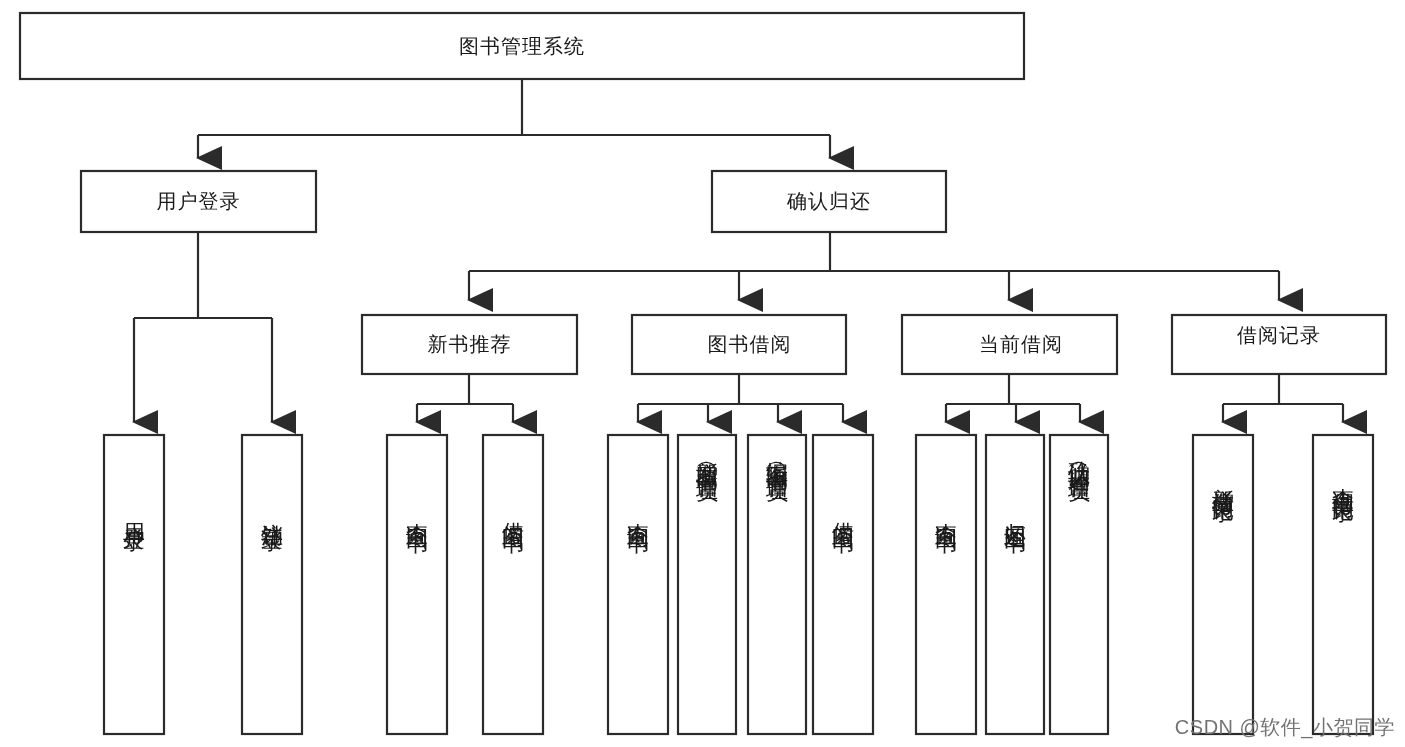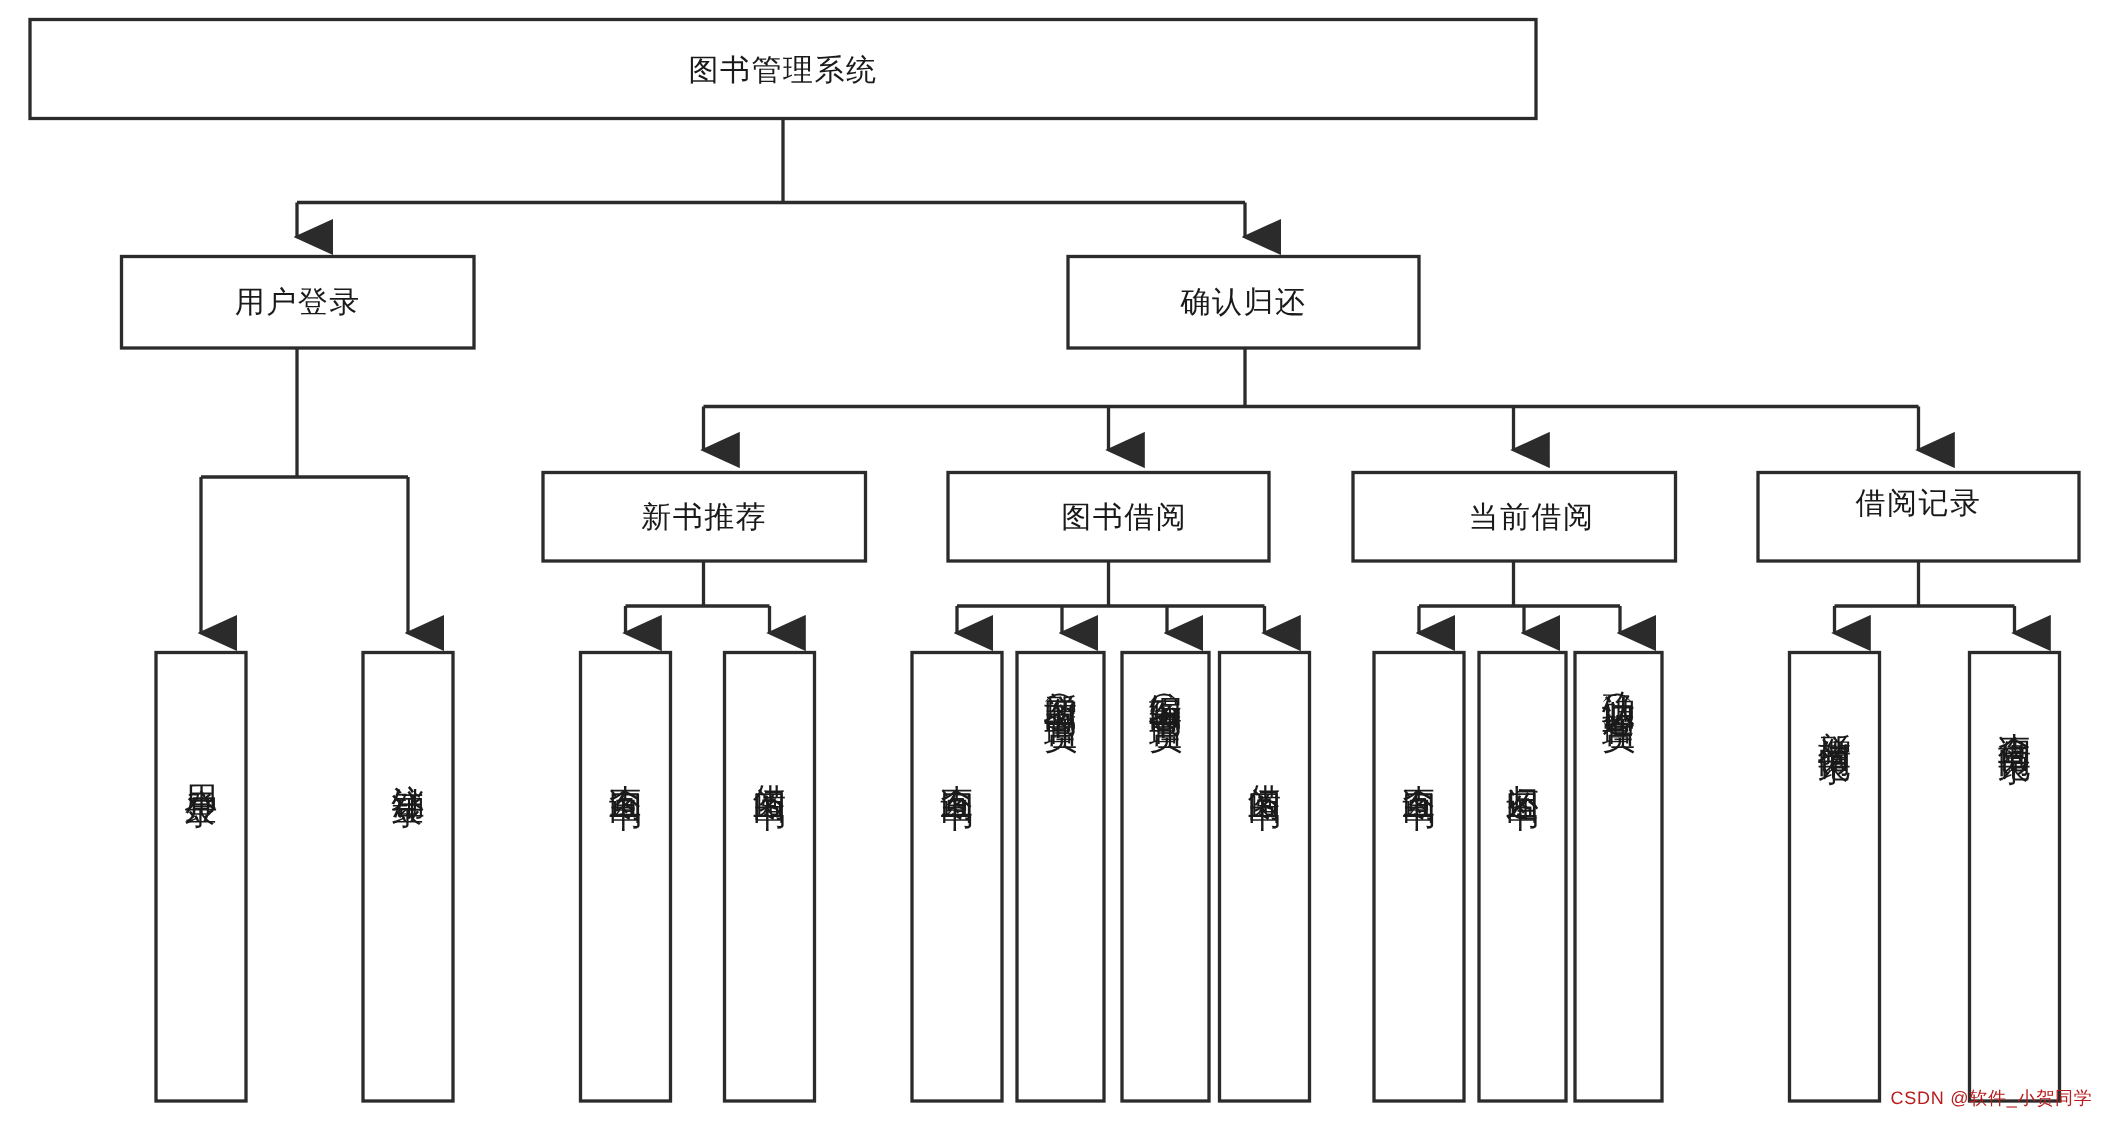--- a/index.html
+++ b/index.html
@@ -58,22 +58,22 @@
     stroke-width: 2.2;
     fill: none;
   }
   .arrow-head {
     fill: #2b2b2b;
   }
   #watermark {
     position: absolute;
     right: 10px;
     bottom: 6px;
-    font-size: 12px;
-    color: #b91c1c;
+    font-size: 20px;
+    color: #737373;
     font-family: "Liberation Sans", "DejaVu Sans", sans-serif;
     letter-spacing: 0.5px;
     white-space: nowrap;
   }
 </style>
 </head>
 <body>
 
 <svg id="diagram" viewBox="0 0 1405 747">
   <defs>

